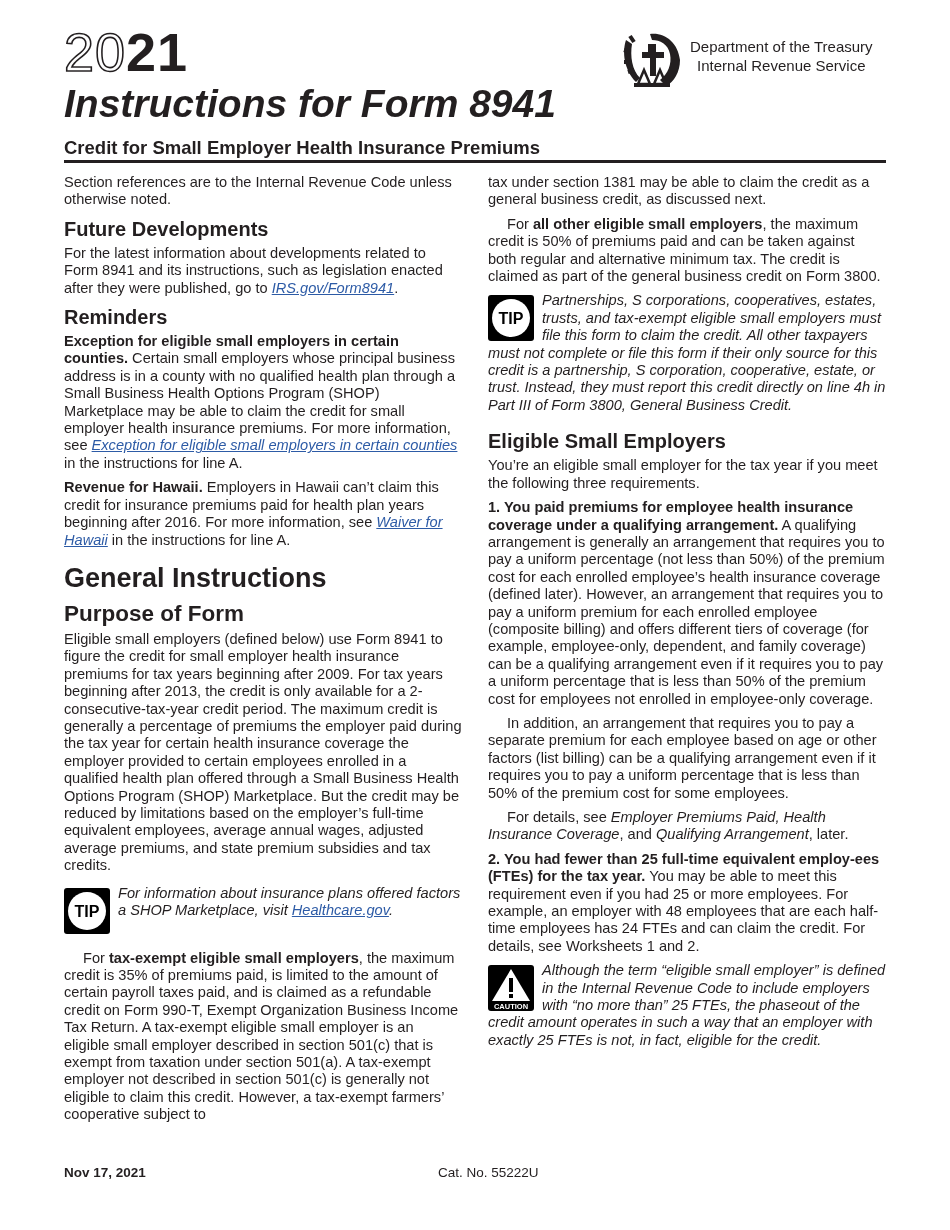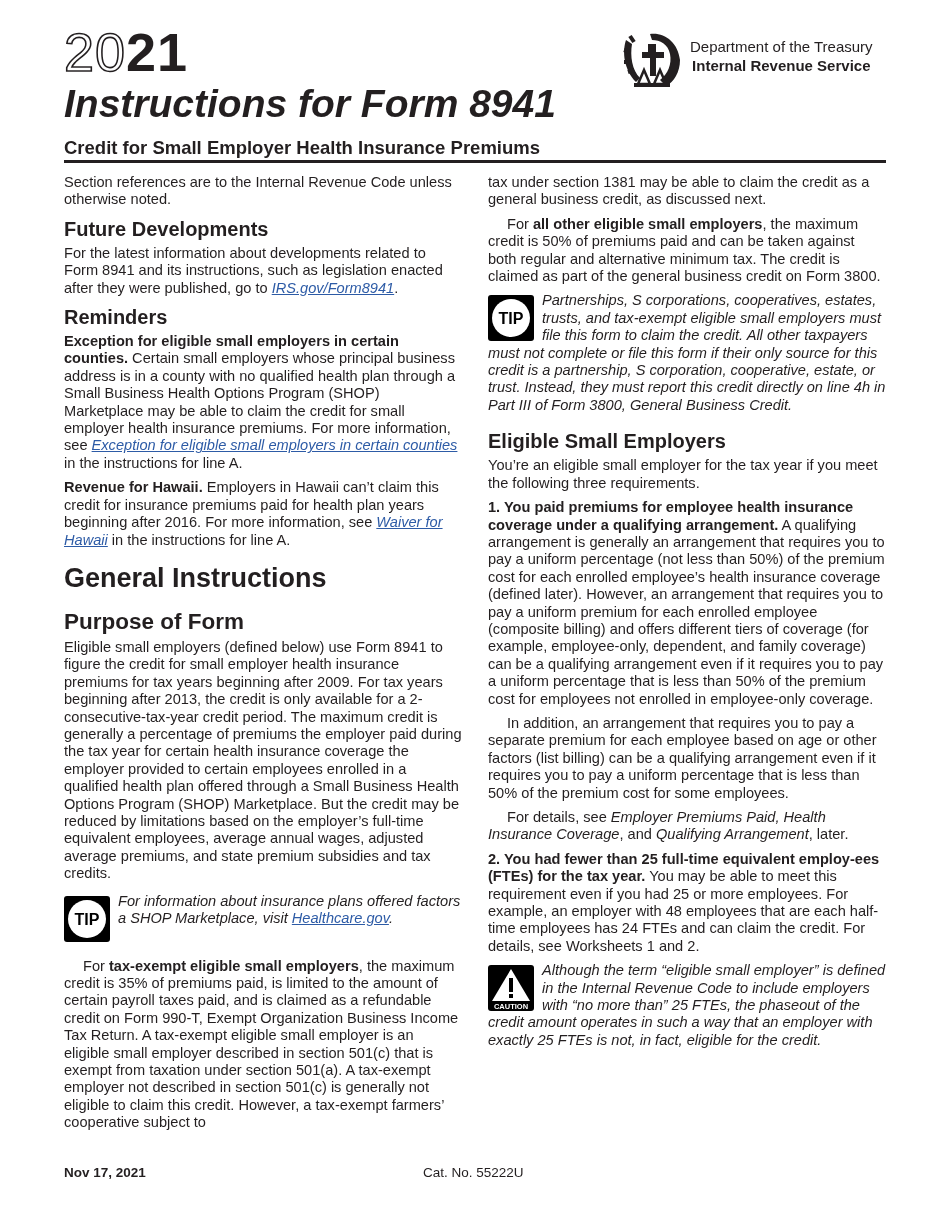--- a/index.html
+++ b/index.html
@@ -5,35 +5,35 @@
   html, body { margin: 0; padding: 0; background: #fff; }
   body { width: 950px; height: 1230px; position: relative; overflow: hidden;
          font-family: "Liberation Sans", sans-serif; color: #231f20; }
   .year { position: absolute; left: 64px; top: 22px; font-size: 54px; font-weight: bold; line-height: 60px; letter-spacing: 1px; }
   .year .outline { color: #fff; -webkit-text-stroke: 1.6px #231f20; font-weight: normal; }
   .title { position: absolute; left: 64px; top: 80px; font-size: 39px; font-weight: bold; line-height: 48px; margin: 0; font-style: italic; }
   .subtitle { position: absolute; left: 64px; top: 136px; font-size: 18.5px; font-weight: 900; line-height: 24px; margin: 0; }
   .rule { position: absolute; left: 64px; top: 160px; width: 822px; height: 3px; background: #231f20; }
   .irs-logo { position: absolute; left: 620px; top: 30px; width: 64px; height: 58px; }
   .agency { position: absolute; left: 690px; top: 37px; font-size: 15px; line-height: 19px; text-align: center; }
-  .agency .b { font-weight: bold; }
+  .agency .b { font-weight: normal; }
 
   .col { position: absolute; top: 174px; font-size: 14.6px; line-height: 17.4px; }
   .col.left { left: 64px; width: 398px; }
   .col.right { left: 488px; width: 398px; }
   .col p { margin: 0 0 7px 0; }
   .indent { text-indent: 19px; }
   h2 { font-size: 20px; margin: 4px 0 3px 0; line-height: 26px; }
-  h1.gen { font-size: 27px; margin: 14px 0 16px 0; line-height: 30px; }
+  h1.gen { font-size: 27px; margin: 14px 0 8px 0; line-height: 30px; }
   h2.sub { font-size: 22.5px; margin: 0 0 4px 0; }
   a { color: #2d5ba6; font-style: italic; text-decoration: underline; }
   .note { position: relative; font-style: italic; margin: 0 0 7px 0; }
   .note .badge { float: left; width: 46px; height: 46px; margin: 3px 8px 0 0; }
   .footer-date { position: absolute; left: 64px; top: 1165px; font-size: 13.5px; font-weight: bold; }
-  .footer-cat { position: absolute; left: 423px; top: 1165px; font-size: 13.5px; }
+  .footer-cat { position: absolute; left: 438px; top: 1165px; font-size: 13.5px; }
 </style>
 </head>
 <body>
 
 <div class="year"><span class="outline">20</span><span>21</span></div>
 <h1 class="title">Instructions for Form 8941</h1>
 <h3 class="subtitle">Credit for Small Employer Health Insurance Premiums</h3>
 <div class="rule"></div>
 
 <svg class="irs-logo" viewBox="0 0 64 58">

